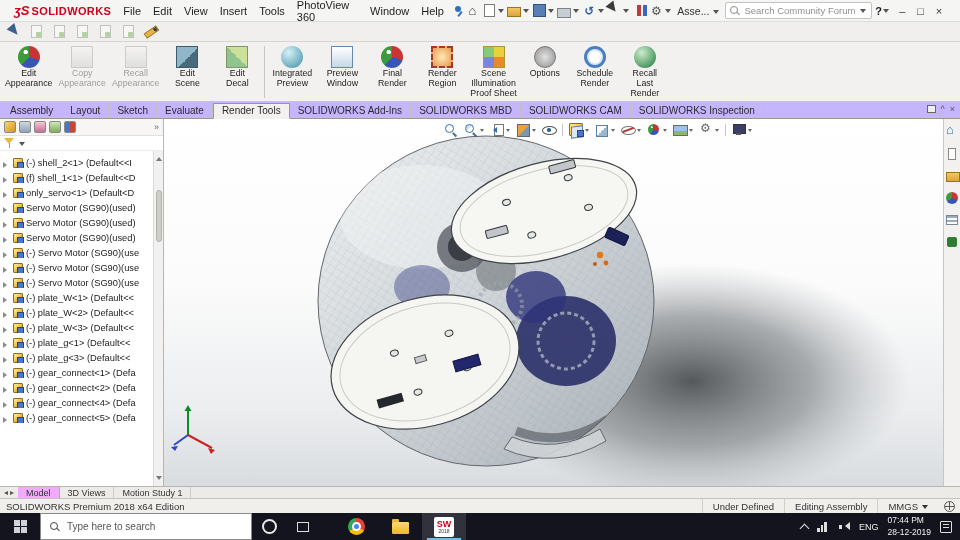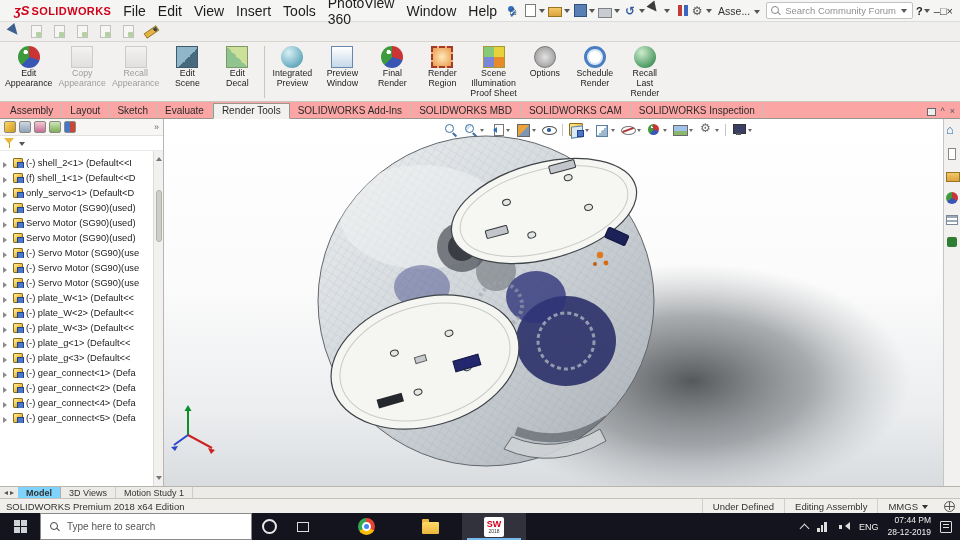--- a/index.html
+++ b/index.html
@@ -5,21 +5,21 @@
 *{margin:0;padding:0;box-sizing:border-box}
 html,body{width:960px;height:540px;overflow:hidden}
 body{font-family:"Liberation Sans","DejaVu Sans",sans-serif;font-size:11px;color:#222;background:#fff}
 
 
 .titlebar{height:22px;background:#f5f5f4;display:flex;align-items:center;border-bottom:1px solid #dcdcda;padding:0 12px}
 .logo{display:flex;align-items:baseline;gap:2px;padding:0 6px 0 2px}
 .logo-mark{color:#d0021b;font-weight:bold;font-style:italic;font-size:13px}
 .logo-text{color:#d0021b;font-weight:bold;font-size:11px;letter-spacing:.4px}
 .menubar{display:flex;align-items:center}
-.menu-item{padding:2px 6px;font-size:14px;color:#1d1d1d}
+.menu-item{padding:2px 6px;font-size:11px;color:#1d1d1d}
 .pin{position:relative;width:13px;height:14px;margin-left:2px}
 .pin::before{content:"";position:absolute;left:3px;top:2px;width:6px;height:6px;background:#2f6fc1;border-radius:50%}
 .pin::after{content:"";position:absolute;left:7px;top:7px;width:2px;height:6px;background:#2f6fc1;transform:rotate(38deg)}
 .tspacer{flex:1}
 .ticonrow{display:flex;align-items:center;gap:1px}
 .tbtn{display:inline-flex;align-items:center}
 .ticon{position:relative;width:16px;height:16px;display:inline-flex;align-items:center;justify-content:center}
 .ticon.home::before{content:"⌂";font-size:13px;color:#444}
 .ticon.new-doc::before{content:"";width:9px;height:11px;background:#fff;border:1px solid #7b7b78}
 .ticon.open::before{content:"";width:12px;height:8px;background:linear-gradient(#f3c766,#dba43f);border:1px solid #9a7420;margin-top:3px}
@@ -64,21 +64,21 @@
 .ric.edit-decal{background:linear-gradient(45deg,#8fc48f 50%,#cde09a 50%);border:1px solid #7d9a66}
 .ric.integrated-preview{border-radius:50%;background:radial-gradient(circle at 35% 30%,#d8f0f5,#3a8fa8)}
 .ric.preview-window{background:linear-gradient(#ffffff,#c5d8ea);border:1px solid #6688aa}
 .ric.render-region{border:2px dashed #a33a2a;background:radial-gradient(circle,#ffe9b8,#e89a4e)}
 .ric.proof-sheet{background:conic-gradient(#e8d23c 0 25%,#e88a2c 0 50%,#7a86d8 0 75%,#86c979 0);border:1px solid #a89a30}
 .ric.options{border-radius:50%;background:radial-gradient(#e2e2e2,#8e8e8e);border:1px solid #7a7a7a}
 .ric.schedule-render{border-radius:50%;border:3px solid #4a7ec2;background:radial-gradient(#ffffff 52%,#dce8f5 53%)}
 .ric.recall-render{border-radius:50%;background:radial-gradient(circle at 35% 30%,#cdeccd,#1d7a3a)}
 
 
-.tabbar{height:17px;background:#fca5a5;display:flex;align-items:flex-end;padding-left:2px;border-bottom:1px solid #9b978e}
+.tabbar{height:17px;background:#c4b5fd;display:flex;padding-left:2px;border-bottom:1px solid #9b978e}
 .ctab{padding:1px 8px 2px;font-size:10px;color:#2b2b2b;border-right:1px solid #c3c0b8;white-space:nowrap}
 .ctab.active{background:#f2f1ef;border:1px solid #9b978e;border-bottom:1px solid #f2f1ef;margin-bottom:-1px}
 .tabbar-right{margin-left:auto;display:flex;align-items:center;gap:5px;padding:0 5px 2px}
 .tbr-icon{font-size:9px;color:#555;line-height:1}
 .tbr-box{width:9px;height:8px;border:1.2px solid #666;background:#eee}
 
 
 .main{height:367px;display:flex;position:relative;background:#fff}
 
 
@@ -140,21 +140,21 @@
 .tpicon.knowledge::before{content:"";position:absolute;inset:1px 3px;background:#fff;border:1px solid #888}
 .tpicon.files::before{content:"";position:absolute;left:1px;top:3px;width:12px;height:8px;background:linear-gradient(#f3c766,#dba43f);border:1px solid #9a7420}
 .tpicon.appearances::before{content:"";position:absolute;inset:1px;border-radius:50%;background:conic-gradient(#c93434 0 33%,#3a56b5 0 66%,#3d9a3d 0)}
 .tpicon.properties::before{content:"";position:absolute;inset:2px 1px;background:repeating-linear-gradient(#9aaabb 0 2px,#ffffff 2px 4px);border:1px solid #778899}
 .tpicon.forum::before{content:"";position:absolute;inset:2px;background:#2e7d32;border-radius:2px}
 
 
 .doctabs{height:12px;background:#ecebe8;border-top:1px solid #b9b6af;display:flex;align-items:stretch;font-size:9px}
 .dt-arrows{display:flex;align-items:center;gap:2px;padding:0 4px;color:#555;font-size:8px}
 .dtab{padding:0 8px;display:flex;align-items:center;color:#333;border-right:1px solid #cfccc5}
-.dtab.active{background:#7dd3fc;font-weight:bold;border-right:1px solid #b0ada6}
+.dtab.active{background:#f0abfc;font-weight:normal;border-right:1px solid #b0ada6}
 
 
 .statusbar{height:15px;background:#f0efec;border-top:1px solid #c6c3bc;display:flex;align-items:center;font-size:9.5px;color:#333;padding-left:6px}
 .sb-left{flex:1;white-space:nowrap;overflow:hidden}
 .sb-cells{display:flex;align-items:center;height:100%}
 .sb-cell{padding:0 10px;border-left:1px solid #d2cfc8;white-space:nowrap;display:flex;align-items:center;gap:3px;height:100%}
 .globe{width:11px;height:11px;border:1.2px solid #555;border-radius:50%;position:relative;margin:0 5px;flex:none}
 .globe::before{content:"";position:absolute;left:4px;top:0;width:1px;height:8.5px;background:#555}
 .globe::after{content:"";position:absolute;left:0;top:4px;width:8.5px;height:1px;background:#555}
 
@@ -164,40 +164,40 @@
 .winlogo{width:13px;height:13px;display:grid;grid-template-columns:6px 6px;grid-template-rows:6px 6px;gap:1px}
 .winlogo span{background:#cfd2d6}
 .tb-search{width:212px;background:#fff;display:flex;align-items:center;gap:7px;padding:0 9px;border:1px solid #8a8a8a}
 .tb-search .maglass::before{border-color:#444}
 .tb-search .maglass::after{background:#444}
 .tb-sch-text{font-size:10px;color:#555;white-space:nowrap}
 .tb-btn{width:34px;display:flex;align-items:center;justify-content:center}
 .cortana{width:15px;height:15px;border:2px solid #e8e8e8;border-radius:50%}
 .taskview{width:12px;height:10px;border:1.5px solid #ddd}
 .taskbar-apps{display:flex;align-items:stretch;margin-left:14px}
-.appicon{width:64px;display:flex;align-items:center;justify-content:center;position:relative}
+.appicon{width:44px;display:flex;align-items:center;justify-content:center;position:relative}
 .appicon.active{background:rgba(255,255,255,.13)}
 .appicon.active::after{content:"";position:absolute;left:5px;right:5px;bottom:0;height:2px;background:#76b9ed}
 .chrome{width:17px;height:17px;border-radius:50%;background:conic-gradient(#ea4335 0 33%,#fbbc05 0 66%,#34a853 0);position:relative}
 .chrome::after{content:"";position:absolute;inset:4px;background:#4285f4;border:2px solid #fff;border-radius:50%}
 .folder{width:17px;height:12px;background:linear-gradient(#ffd968,#eab63c);border-radius:1px;position:relative;margin-top:3px}
 .folder::before{content:"";position:absolute;left:0;top:-3px;width:7px;height:3px;background:#eab63c;border-radius:1px 1px 0 0}
 .swtile{width:20px;height:20px;background:#fff;border-radius:2px;display:flex;flex-direction:column;align-items:center;justify-content:center;line-height:1}
 .swtile .sw{color:#d0021b;font-weight:bold;font-size:9px}
 .swtile .yr{color:#333;font-size:5px}
 .tb-spacer{flex:1}
 .tray{display:flex;align-items:center;gap:9px;padding:0 8px;font-size:9px}
 .chev-up{width:7px;height:7px;border-left:1.6px solid #ddd;border-top:1.6px solid #ddd;transform:rotate(45deg);margin-top:3px}
 .net{width:13px;height:10px;display:flex;align-items:flex-end;gap:1px}
 .net span{width:2.6px;background:#ddd}
 .vol{position:relative;width:11px;height:11px}
 .vol::before{content:"";position:absolute;left:0;top:3.5px;width:3px;height:4px;background:#ddd}
 .vol::after{content:"";position:absolute;left:2px;top:1px;border:4.5px solid transparent;border-right:5.5px solid #ddd}
 .lang{color:#eee}
-.clock{text-align:right;font-size:8.5px;line-height:1.3;color:#f0f0f0}
+.clock{text-align:left;font-size:8.5px;line-height:1.3;color:#f0f0f0}
 .notif{width:12px;height:12px;border:1.3px solid #ddd;border-radius:1px;position:relative}
 .notif::before{content:"";position:absolute;left:2px;top:2.5px;right:2px;height:1.3px;background:#ddd;box-shadow:0 3px 0 #ddd}
 </style>
 </head>
 <body>
 
 <div class="titlebar">
   <div class="logo">
     <span class="logo-mark">ʒS</span>
     <span class="logo-text">SOLIDWORKS</span>

